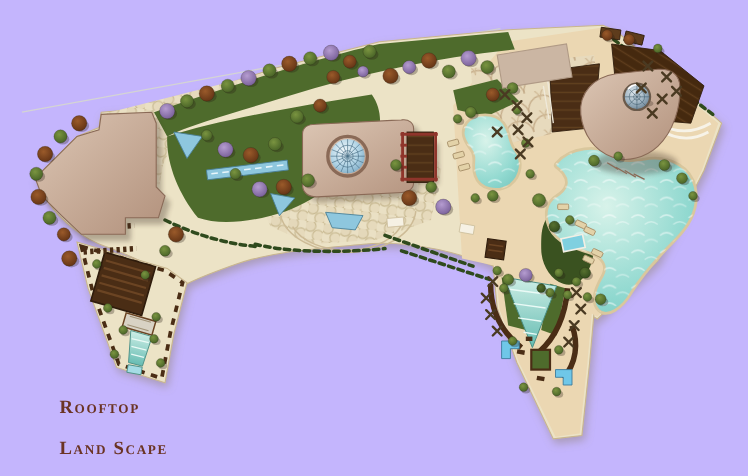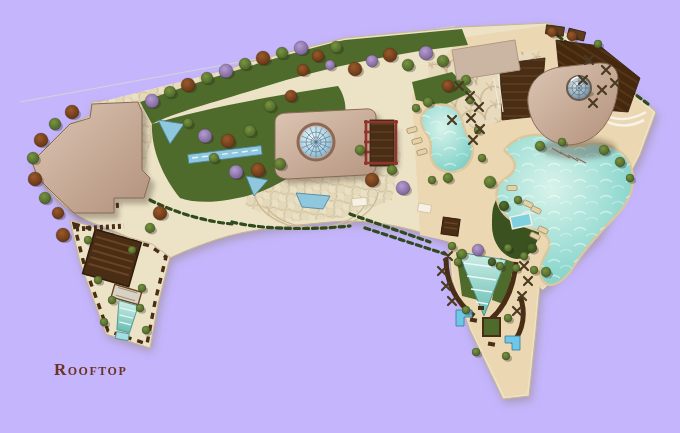--- a/index.html
+++ b/index.html
@@ -526,14 +526,14 @@
         <path d="M-4,-4 L4,4 M-4,4 L4,-4" stroke="#4a3a22" stroke-width="2.2" stroke-linecap="round" fill="none" transform="translate(446 286)"></path>
         <path d="M-4,-4 L4,4 M-4,4 L4,-4" stroke="#4a3a22" stroke-width="2.2" stroke-linecap="round" fill="none" transform="translate(452 301)"></path>
         <path d="M-4,-4 L4,4 M-4,4 L4,-4" stroke="#4a3a22" stroke-width="2.2" stroke-linecap="round" fill="none" transform="translate(524 266)"></path>
         <path d="M-4,-4 L4,4 M-4,4 L4,-4" stroke="#4a3a22" stroke-width="2.2" stroke-linecap="round" fill="none" transform="translate(528 281)"></path>
         <path d="M-4,-4 L4,4 M-4,4 L4,-4" stroke="#4a3a22" stroke-width="2.2" stroke-linecap="round" fill="none" transform="translate(522 296)"></path>
         <path d="M-4,-4 L4,4 M-4,4 L4,-4" stroke="#4a3a22" stroke-width="2.2" stroke-linecap="round" fill="none" transform="translate(517 311)"></path>
       </g>
 </svg>
 
 <div class="title"><span>Rooftop</span><br>
+<span>Land Scape</span></div>
 </div>
-</div>
 
 </body></html>

